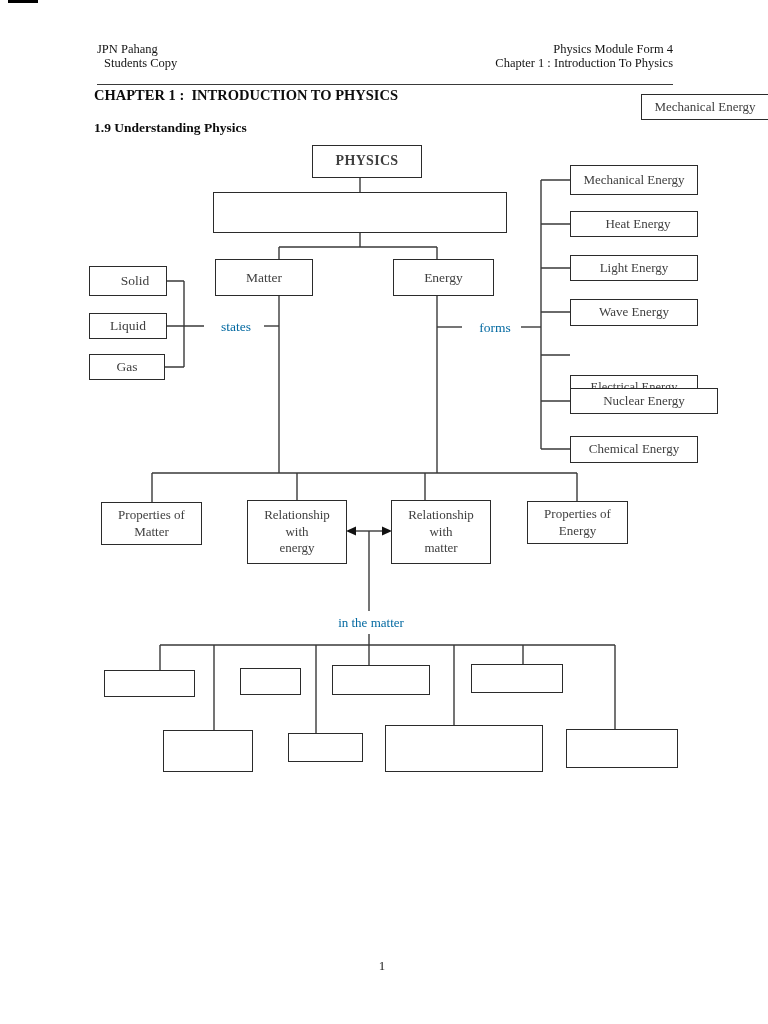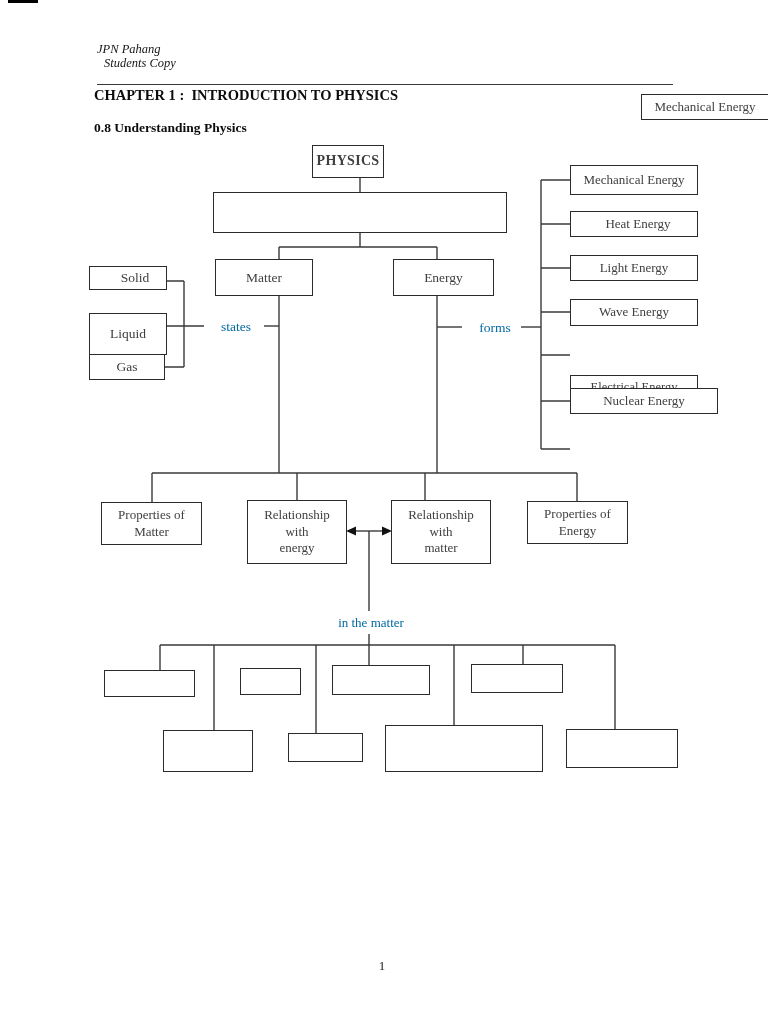--- a/index.html
+++ b/index.html
@@ -2,21 +2,21 @@
 <html><head>
 <meta charset="utf-8">
 <style>
   html,body{margin:0;padding:0;background:#ffffff;}
   .page{
     position:relative;width:768px;height:1024px;background:#ffffff;
     font-family:"Liberation Serif","DejaVu Serif",serif;color:#111;
     overflow:hidden;
   }
   .abs{position:absolute;}
-  .hdr{font-style:italic;font-size:12.5px;line-height:1.15;color:#141414;}
+  .hdr{font-size:12.5px;line-height:1.15;color:#141414;}
   .hdr-right{text-align:right;}
   .hdr-indent{padding-left:7px;}
   .rule{position:absolute;left:97px;top:84px;width:576px;border-top:1.3px solid #3a3a3a;height:0;}
   .chapter{position:absolute;left:94px;top:87px;font-weight:bold;font-size:14.5px;white-space:pre;color:#0d0d0d;}
   .section{position:absolute;left:94px;top:120px;font-weight:bold;font-size:13.5px;color:#0d0d0d;}
   .dbox{
     position:absolute;border:1.6px solid #2b2b2b;background:#ffffff;
     display:flex;align-items:center;justify-content:center;
     text-align:center;font-size:13.5px;line-height:1.3;
     white-space:pre-line;box-sizing:border-box;color:#404040;
@@ -32,24 +32,28 @@
 <body>
 
 <div class="page">
 
   <div class="corner-mark"></div>
 
   <div class="abs hdr" style="left:97px;top:42px;">
     <div>JPN Pahang</div>
     <div class="hdr-indent">Students Copy</div>
   </div>
+  <div class="abs hdr hdr-right" style="right:95px;top:42px;">
+    <div>Physics Module Form 4</div>
+    <div>Chapter 1 : Introduction To Physics</div>
+  </div>
   <div class="rule"></div>
 
   <div class="chapter">CHAPTER 1 :  INTRODUCTION TO PHYSICS</div>
-  <div class="section">0.8 Understanding Physics</div>
+  <div class="section">1.9 Understanding Physics</div>
 
   <svg class="lines" width="768" height="1024" viewBox="0 0 768 1024">
     <g stroke="#3a3a3a" stroke-width="1.4" fill="none">
       <path d="M360 178 V192"></path>
       <path d="M360 233 V247 M279 247 H437 M279 247 V260 M437 247 V260"></path>
       <path d="M279 296 V473"></path>
       <path d="M437 296 V473"></path>
       <path d="M167 281 H184 M184 281 V367 M165 367 H184 M167 326 H204"></path>
       <path d="M264 326 H279"></path>
       <path d="M437 327 H462"></path>
@@ -62,37 +66,38 @@
       <path d="M716 111 H768"></path>
     </g>
     <g fill="#111">
       <polygon points="346,531 356,526.5 356,535.5"></polygon>
       <polygon points="392,531 382,526.5 382,535.5"></polygon>
     </g>
   </svg>
 
   <div class="dbox small" style="left:641px;top:94px;width:128px;height:26px;">Mechanical Energy</div>
 
-  <div class="dbox bold" style="left:312px;top:145px;width:72px;height:33px;">PHYSICS</div>
+  <div class="dbox bold" style="left:312px;top:145px;width:110px;height:33px;">PHYSICS</div>
   <div class="dbox" style="left:213px;top:192px;width:294px;height:41px;"></div>
   <div class="dbox" style="left:215px;top:259px;width:98px;height:37px;">Matter</div>
   <div class="dbox" style="left:393px;top:259px;width:101px;height:37px;">Energy</div>
 
-  <div class="dbox" style="left:89px;top:266px;width:78px;height:24px;padding-left:14px;">Solid</div>
-  <div class="dbox" style="left:89px;top:313px;width:78px;height:42px;">Liquid</div>
+  <div class="dbox" style="left:89px;top:266px;width:78px;height:30px;padding-left:14px;">Solid</div>
+  <div class="dbox" style="left:89px;top:313px;width:78px;height:26px;">Liquid</div>
   <div class="dbox" style="left:89px;top:354px;width:76px;height:26px;">Gas</div>
   <div class="lbl" style="left:214px;top:319px;width:44px;">states</div>
   <div class="lbl" style="left:474px;top:320px;width:42px;">forms</div>
 
   <div class="dbox small" style="left:570px;top:165px;width:128px;height:30px;">Mechanical Energy</div>
   <div class="dbox small" style="left:570px;top:211px;width:128px;height:26px;padding-left:8px;">Heat Energy</div>
   <div class="dbox small" style="left:570px;top:255px;width:128px;height:26px;">Light Energy</div>
   <div class="dbox small" style="left:570px;top:299px;width:128px;height:27px;">Wave Energy</div>
   <div class="dbox small" style="left:570px;top:343px;width:128px;height:24px;font-size:12.5px;margin-top:32px;">Electrical Energy</div>
   <div class="dbox small" style="left:570px;top:388px;width:148px;height:26px;">Nuclear Energy</div>
+  <div class="dbox small" style="left:570px;top:436px;width:128px;height:27px;">Chemical Energy</div>
 
   <div class="dbox small" style="left:101px;top:502px;width:101px;height:43px;">Properties of
 Matter</div>
   <div class="dbox small" style="left:247px;top:500px;width:100px;height:64px;">Relationship
 with
 energy</div>
   <div class="dbox small" style="left:391px;top:500px;width:100px;height:64px;">Relationship
 with
 matter</div>
   <div class="dbox small" style="left:527px;top:501px;width:101px;height:43px;">Properties of

